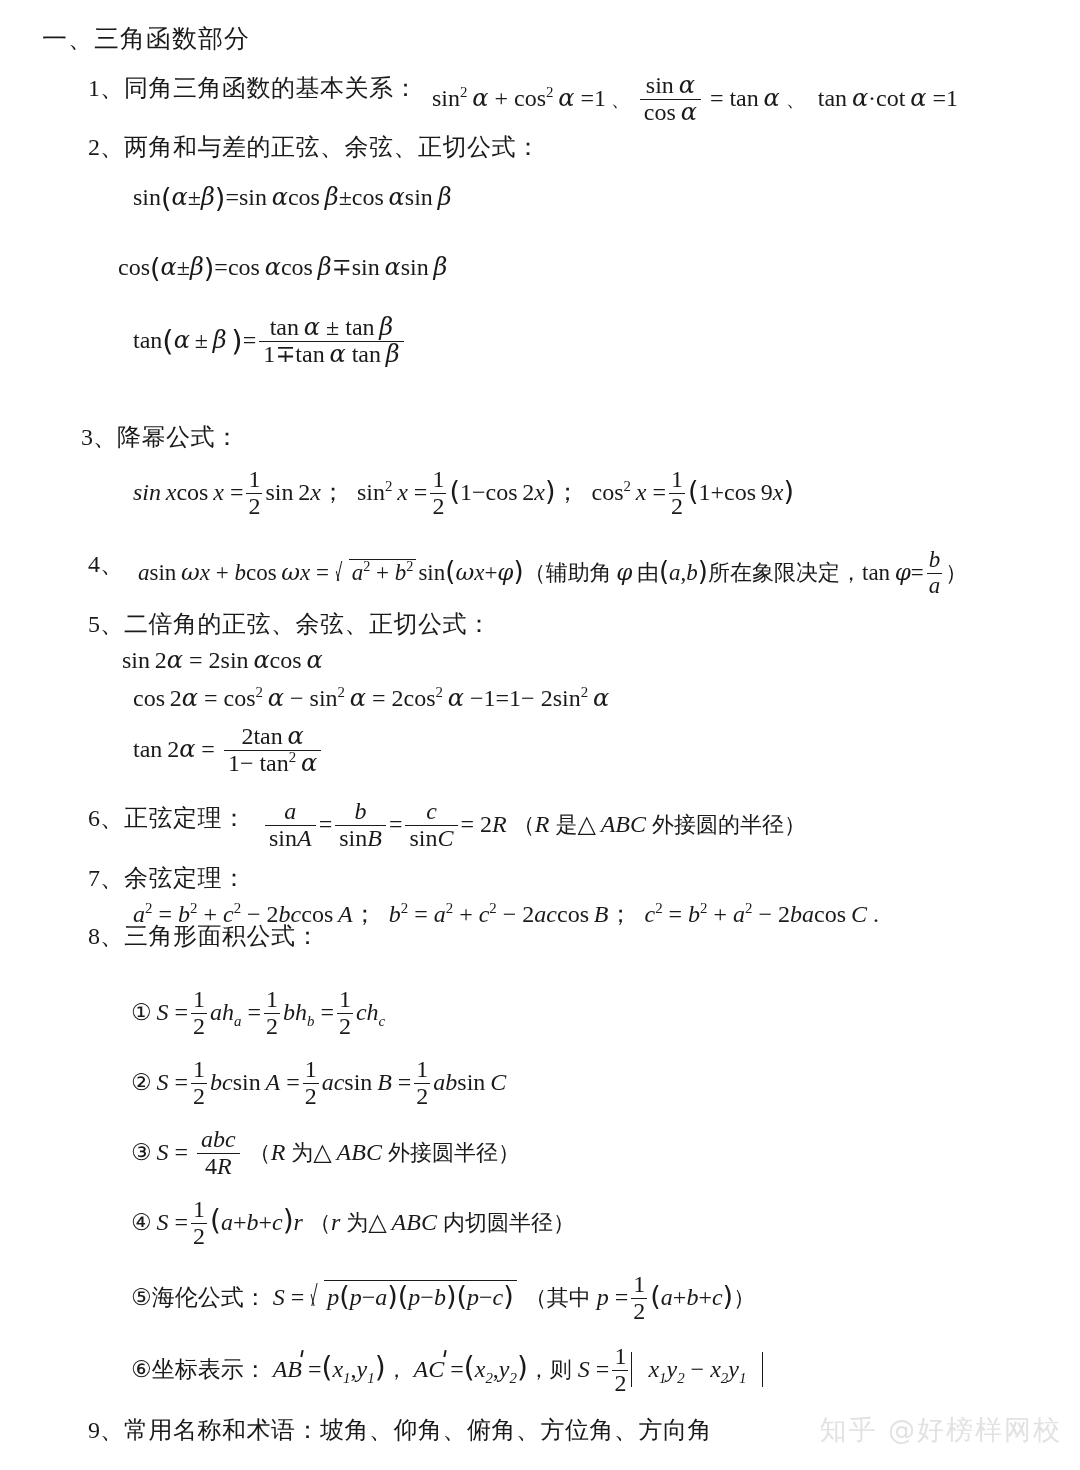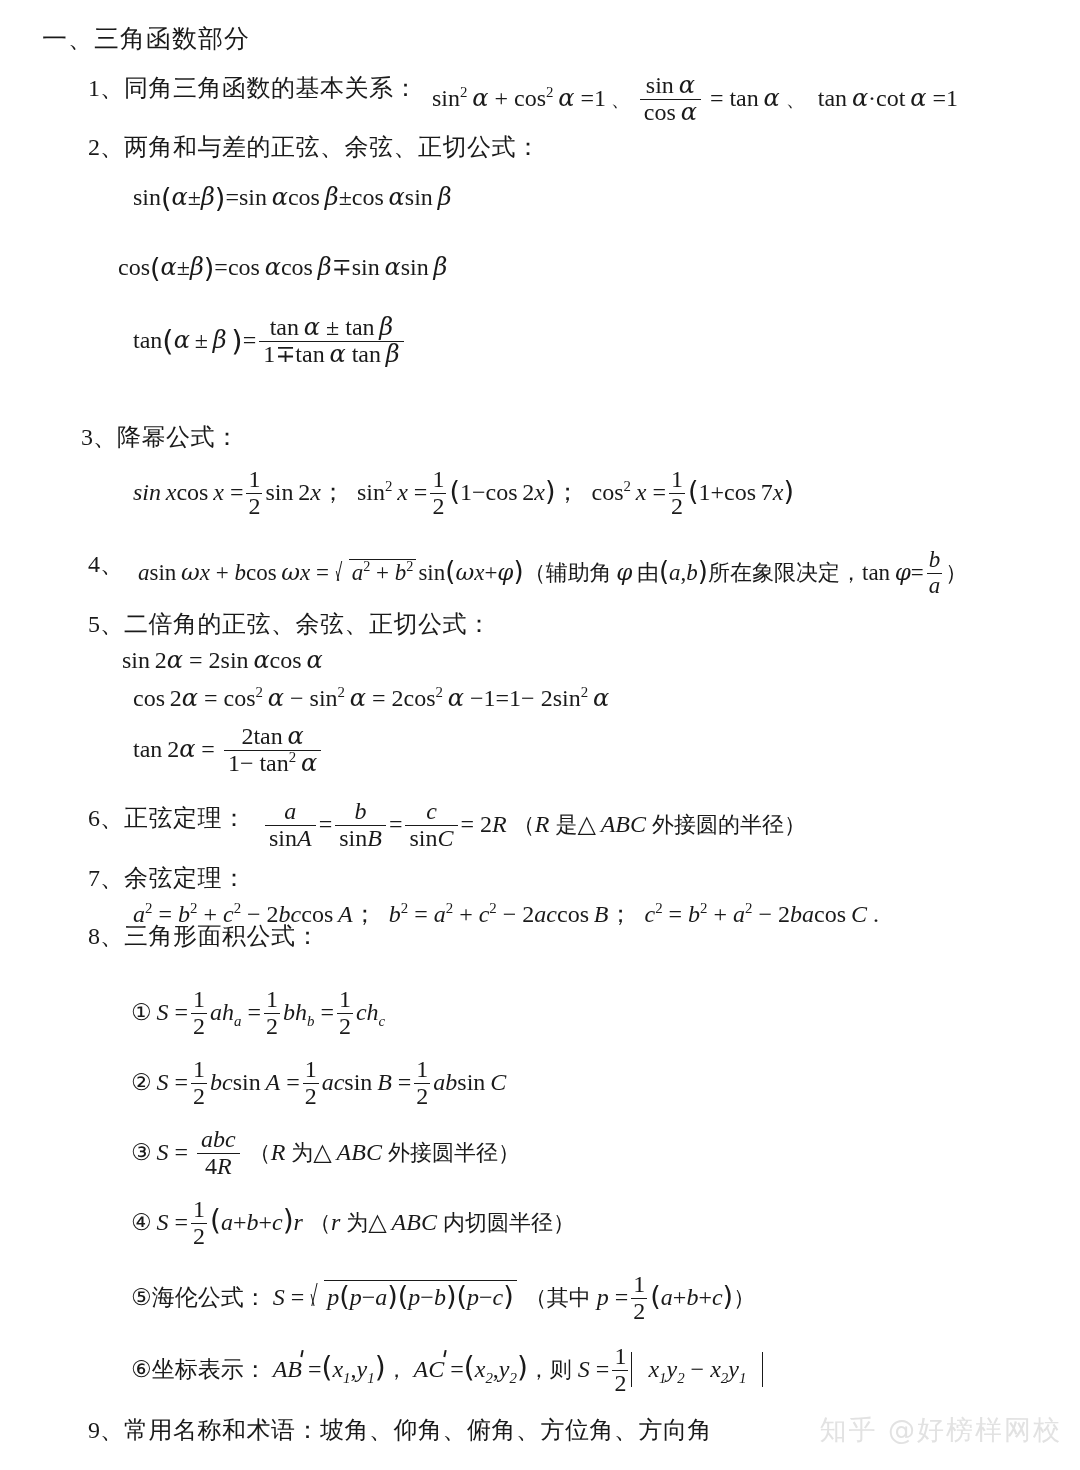--- a/index.html
+++ b/index.html
@@ -112,21 +112,21 @@
   <div class="abs formula" style="left:133px;top:316px;">
     <span class="mathup">tan</span><span class="paren" style="font-size:29px;position:relative;top:3px;">(</span><span class="gk">α</span> <span class="mathup">±</span> <span class="gk">β</span> <span class="paren" style="font-size:29px;position:relative;top:3px;">)</span><span class="mathup">=</span><span class="frac"><span class="n mathup">tan <span class="gk">α</span> ± tan <span class="gk">β</span></span><span class="d mathup">1∓tan <span class="gk">α</span> tan <span class="gk">β</span></span></span>
   </div>
 
   <div class="abs item" style="left:81px;top:425px;">
     <span class="cjk num">3、</span><span class="cjk label">降幂公式：</span>
   </div>
   <div class="abs formula" style="left:133px;top:468px;">
     <span class="mathit">sin x</span><span class="mathup">cos </span><span class="mathit">x</span><span class="mathup"> =</span><span class="frac tight"><span class="n mathup">1</span><span class="d mathup">2</span></span><span class="mathup">sin 2</span><span class="mathit">x</span><span class="mathup">；</span>&nbsp;
     <span class="mathup">sin</span><sup class="mathup">2</sup> <span class="mathit">x</span><span class="mathup"> =</span><span class="frac tight"><span class="n mathup">1</span><span class="d mathup">2</span></span><span class="paren" style="font-size:27px;">(</span><span class="mathup">1−cos 2</span><span class="mathit">x</span><span class="paren" style="font-size:27px;">)</span><span class="mathup">；</span>&nbsp;
-    <span class="mathup">cos</span><sup class="mathup">2</sup> <span class="mathit">x</span><span class="mathup"> =</span><span class="frac tight"><span class="n mathup">1</span><span class="d mathup">2</span></span><span class="paren" style="font-size:27px;">(</span><span class="mathup">1+cos 7</span><span class="mathit">x</span><span class="paren" style="font-size:27px;">)</span>
+    <span class="mathup">cos</span><sup class="mathup">2</sup> <span class="mathit">x</span><span class="mathup"> =</span><span class="frac tight"><span class="n mathup">1</span><span class="d mathup">2</span></span><span class="paren" style="font-size:27px;">(</span><span class="mathup">1+cos 9</span><span class="mathit">x</span><span class="paren" style="font-size:27px;">)</span>
   </div>
 
   <div class="abs item" style="left:88px;top:552px;">
     <span class="cjk num">4、</span>
   </div>
   <div class="abs formula sm" style="left:138px;top:549px;">
     <span class="mathit">a</span><span class="mathup">sin </span><span class="gk">ω</span><span class="mathit">x</span><span class="mathup"> + </span><span class="mathit">b</span><span class="mathup">cos </span><span class="gk">ω</span><span class="mathit">x</span><span class="mathup"> = </span><span class="sqrt"><span class="rad"><span class="mathit">a</span><sup class="mathup">2</sup> <span class="mathup">+</span> <span class="mathit">b</span><sup class="mathup">2</sup></span></span><span class="mathup">sin</span><span class="paren" style="font-size:26px;">(</span><span class="gk">ω</span><span class="mathit">x</span><span class="mathup">+</span><span class="gk">φ</span><span class="paren" style="font-size:26px;">)</span><span class="cjk" style="font-size:22px;">（辅助角</span> <span class="gk">φ</span> <span class="cjk" style="font-size:22px;">由</span><span class="paren" style="font-size:26px;">(</span><span class="mathit">a</span><span class="mathup">,</span><span class="mathit">b</span><span class="paren" style="font-size:26px;">)</span><span class="cjk" style="font-size:22px;">所在象限决定，</span><span class="mathup">tan </span><span class="gk">φ</span><span class="mathup">=</span><span class="frac tight"><span class="n mathit">b</span><span class="d mathit">a</span></span><span class="cjk" style="font-size:22px;">）</span>
   </div>
 
   <div class="abs item" style="left:88px;top:612px;">

